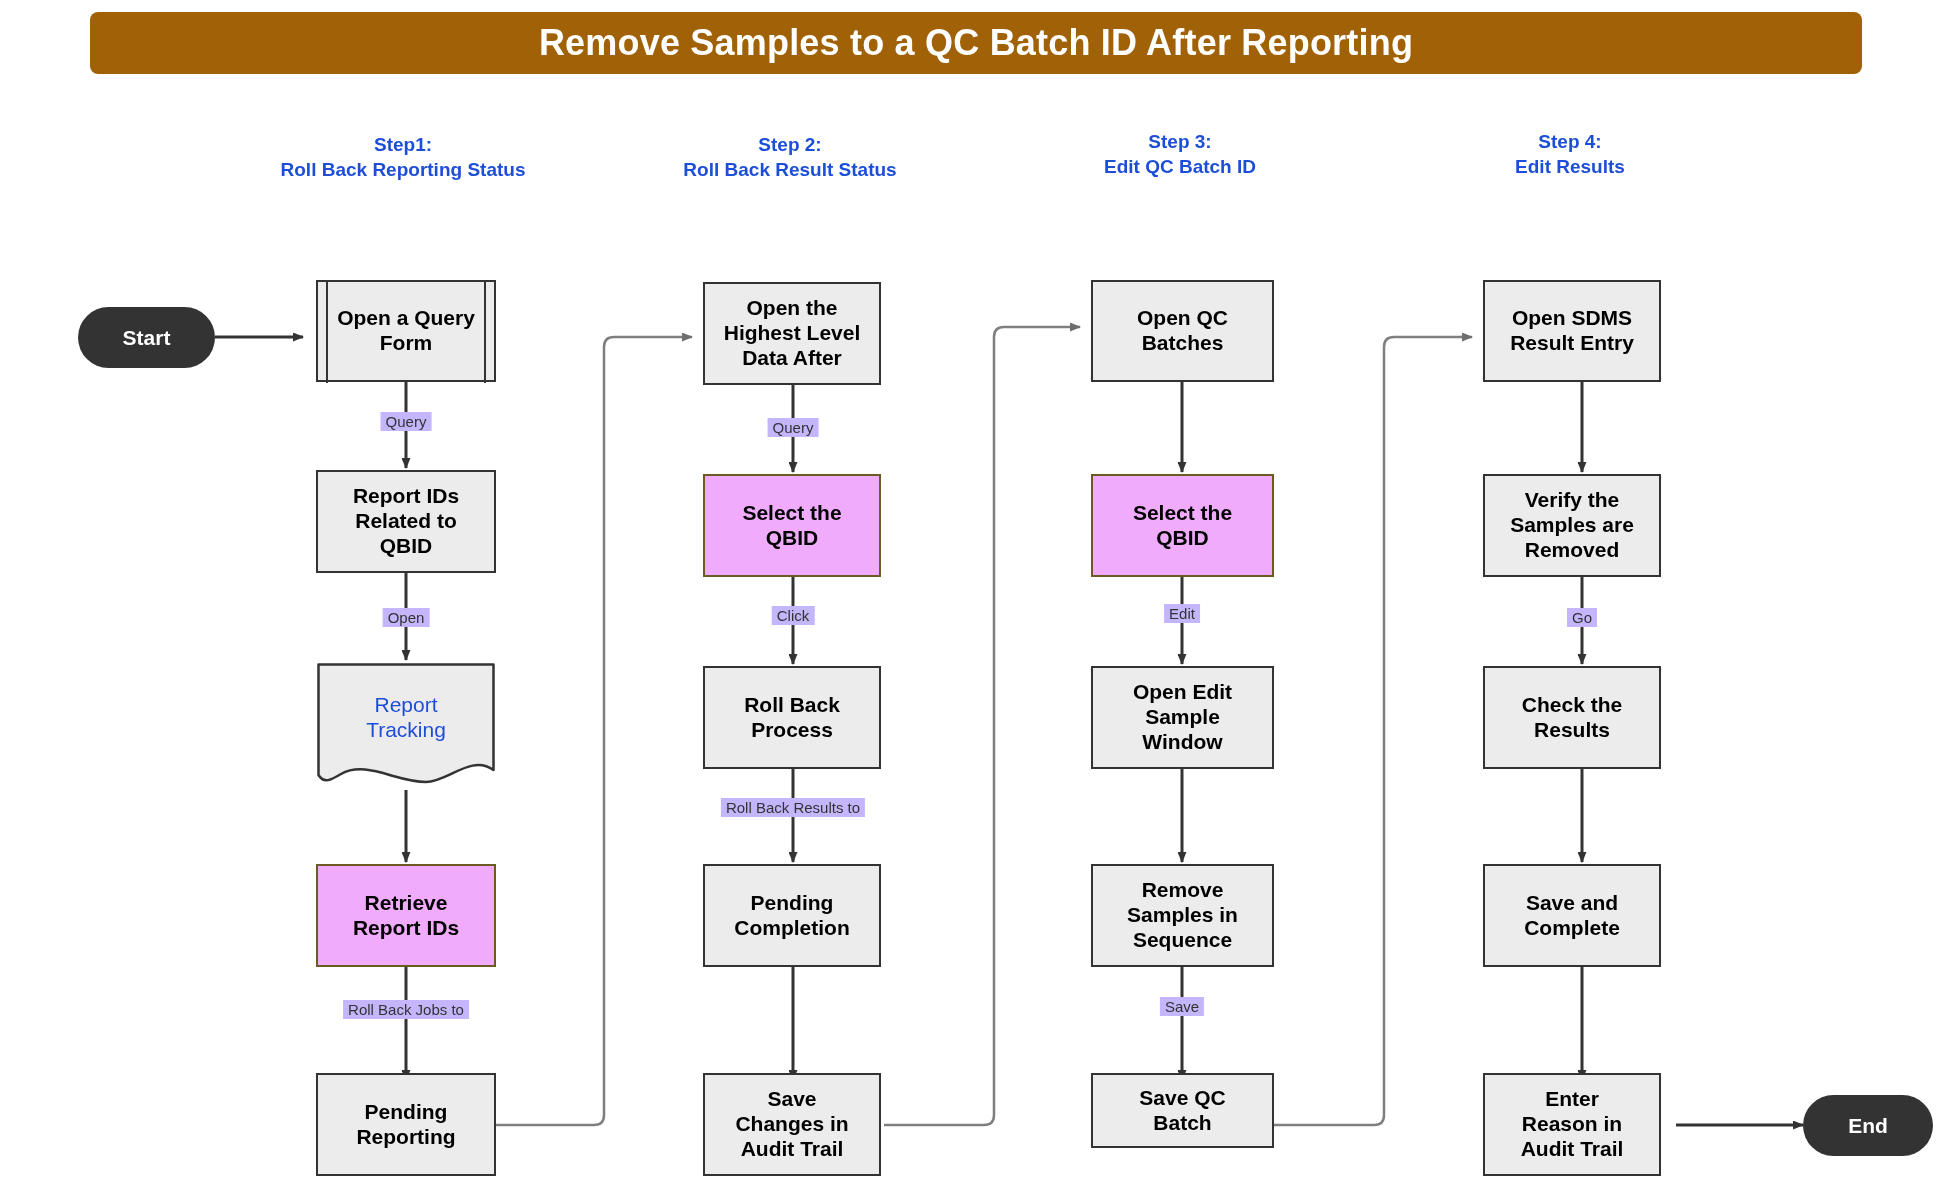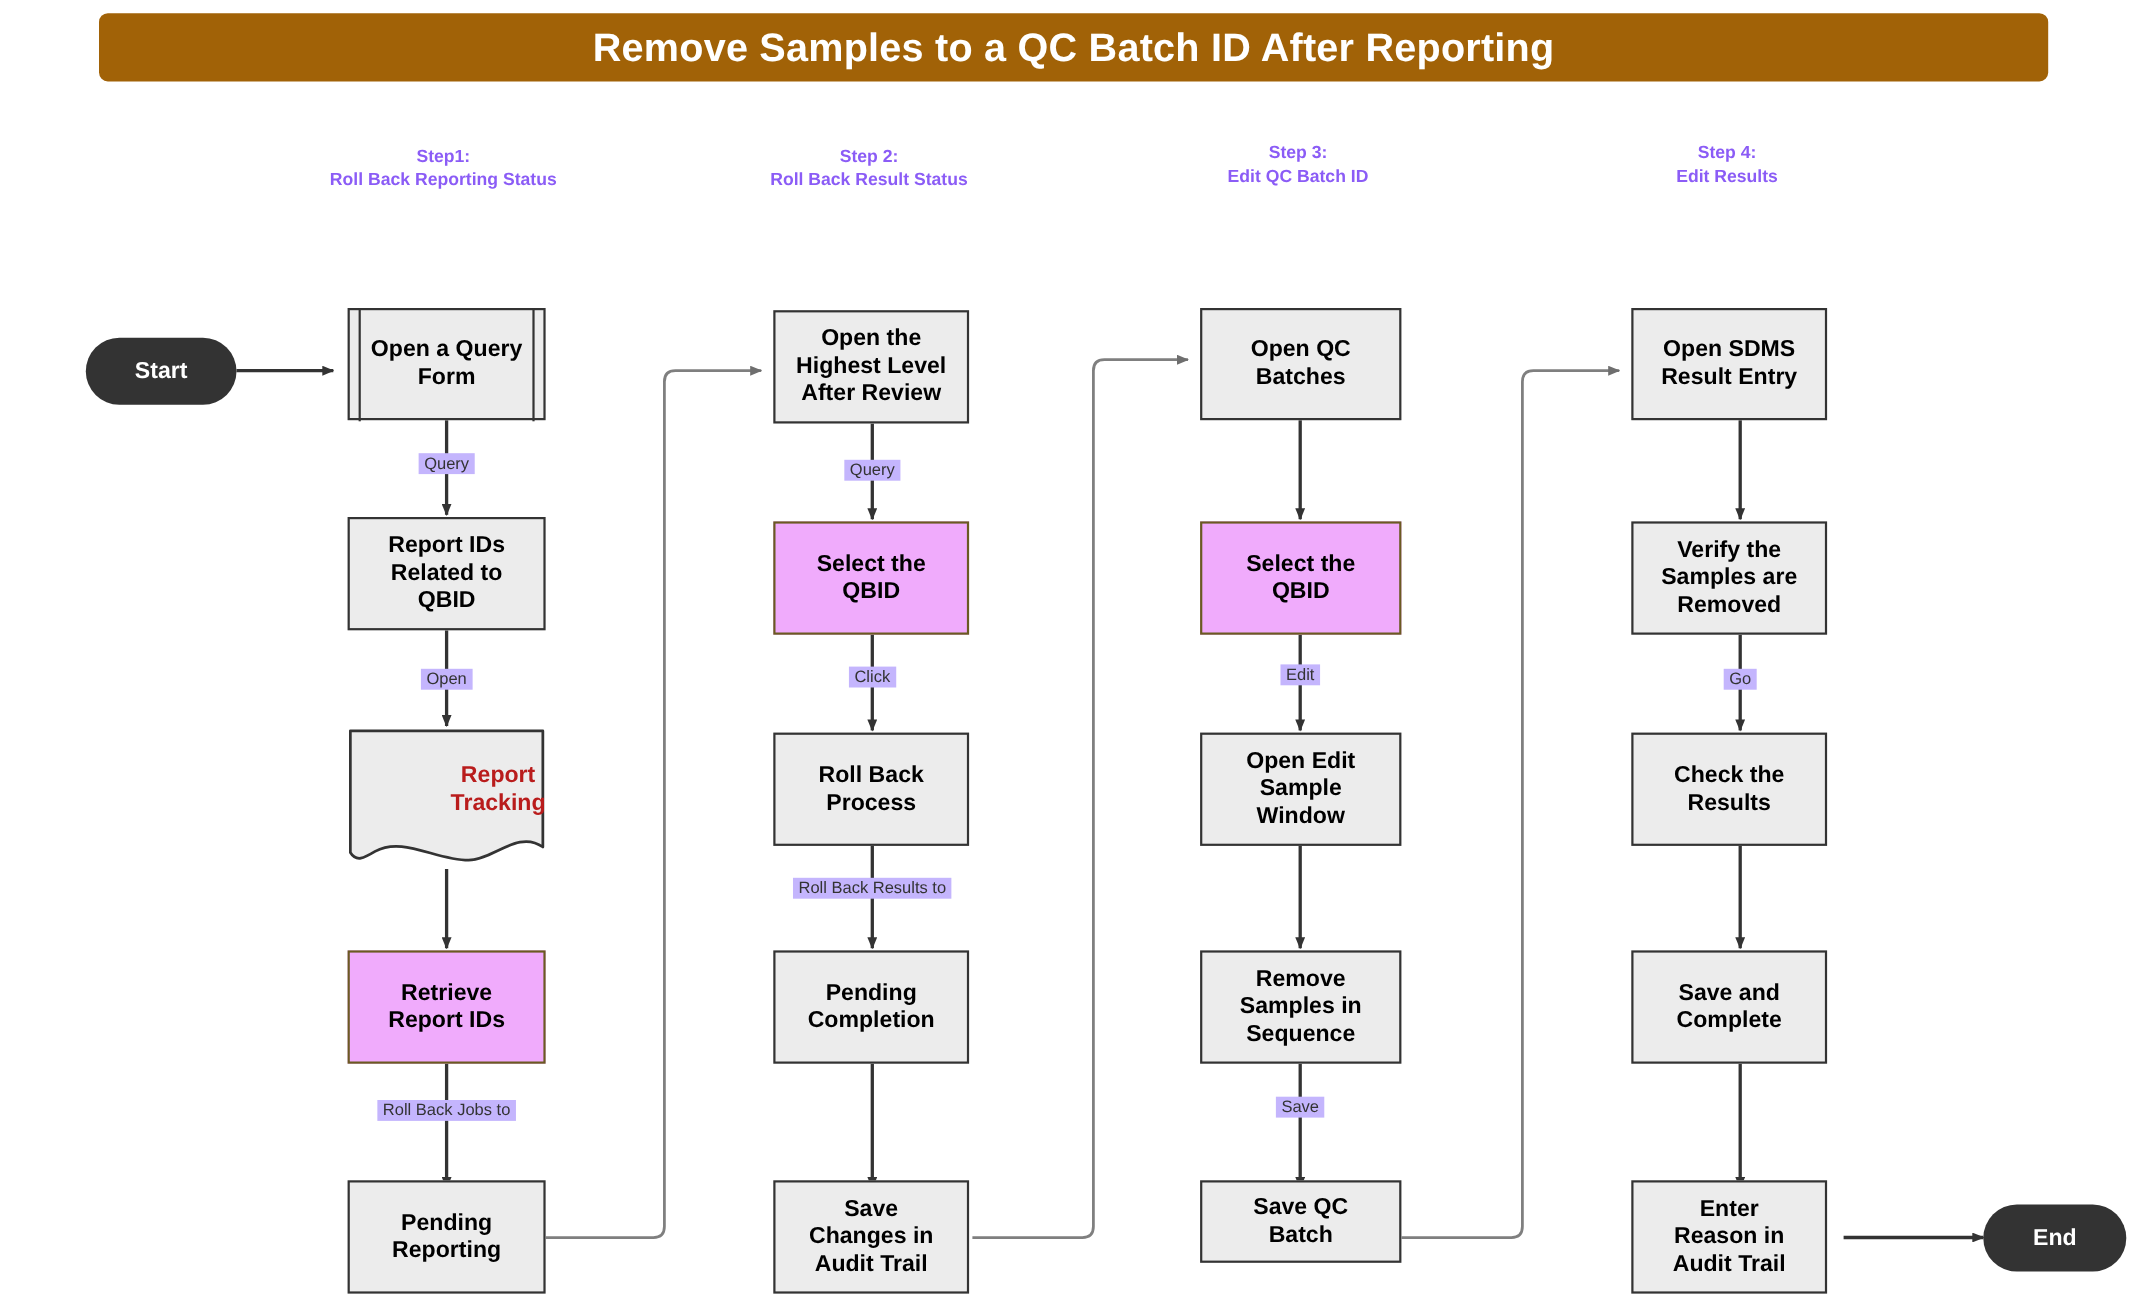--- a/index.html
+++ b/index.html
@@ -33,23 +33,23 @@
     font-size: 36px;
     font-weight: bold;
     letter-spacing: 0.2px;
     white-space: nowrap;
   }
 
   
   .col-header {
     position: absolute;
     text-align: center;
-    font-size: 16px;
+    font-size: 19px;
     font-weight: bold;
-    color: #8b5cf6;
+    color: #1d4ed8;
     line-height: 1.30;
     width: 320px;
   }
   .col-header .ch-line { display: block; white-space: nowrap; }
 
   
   .node {
     position: absolute;
     box-sizing: border-box;
     background: #ECECEC;
@@ -93,25 +93,25 @@
   }
   .doc-node svg { display: block; position: absolute; left: 0; top: 0; }
   .doc-node .doc-text {
     position: absolute;
     left: 0;
     top: 0;
     right: 0;
     height: 112px;
     display: flex;
     align-items: center;
-    justify-content: flex-end;
+    justify-content: center;
     text-align: center;
     font-size: 21px;
-    font-weight: bold;
-    color: #b91c1c;
+    font-weight: normal;
+    color: #1d4ed8;
     line-height: 1.18;
   }
   .doc-node .nline { display: block; white-space: nowrap; }
 
   
   .terminator {
     position: absolute;
     background: #333333;
     border-radius: 999px;
     display: flex;
@@ -262,21 +262,21 @@
   <span class="nlabel">
     <span class="nline">Pending</span>
     <span class="nline">Reporting</span>
   </span>
 </div>
 
 <div class="node" style="left:703px; top:282px; width:178px; height:103px;">
   <span class="nlabel">
     <span class="nline">Open the</span>
     <span class="nline">Highest Level</span>
-    <span class="nline">After Review</span>
+    <span class="nline">Data After</span>
   </span>
 </div>
 
 <div class="node yellow" style="left:703px; top:474px; width:178px; height:103px;">
   <span class="nlabel">
     <span class="nline">Select the</span>
     <span class="nline">QBID</span>
   </span>
 </div>
 

